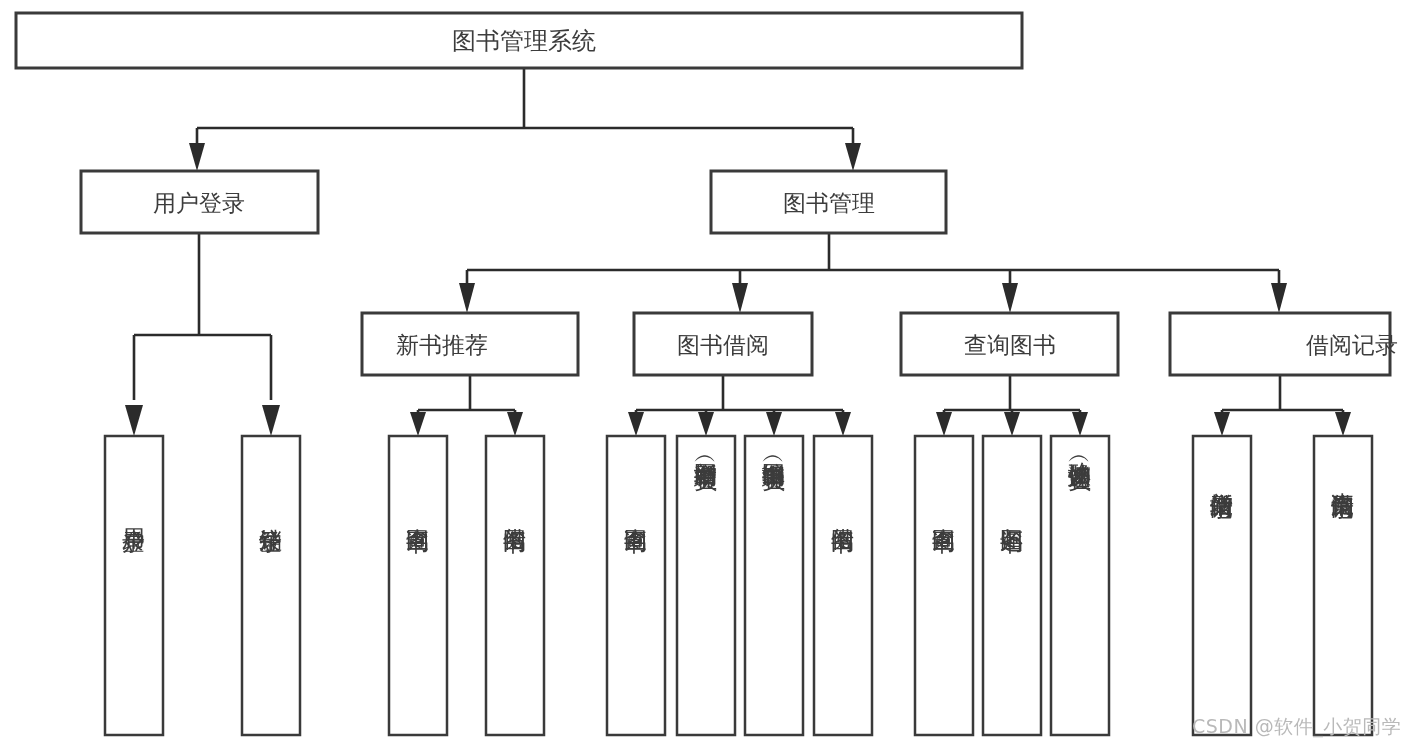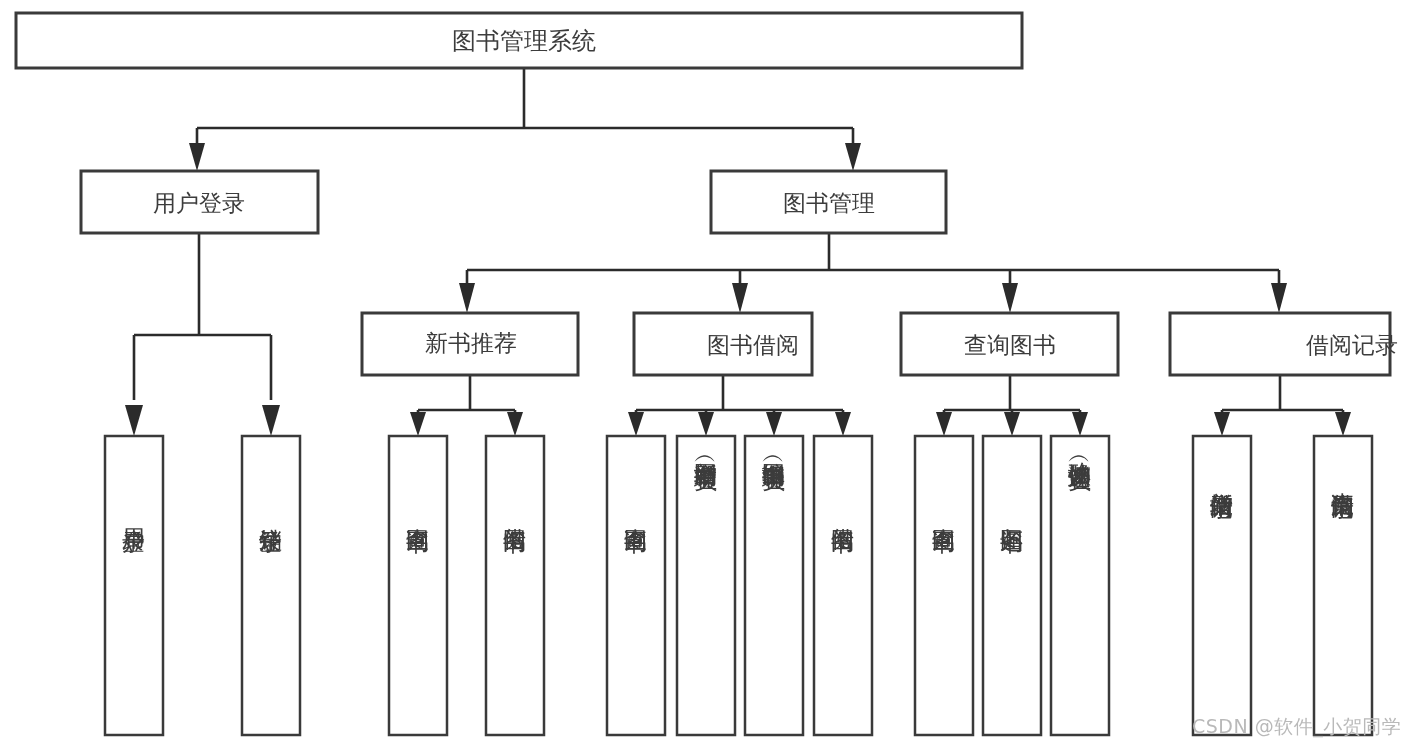--- a/index.html
+++ b/index.html
@@ -191,22 +191,22 @@
 
     <rect class="node-box-thin" x="1193" y="436" width="58" height="299"></rect>
     <rect class="node-box-thin" x="1314" y="436" width="58" height="299"></rect>
   </svg>
 
   <div class="node-label label-title" style="left:524px; top:41px;">图书管理系统</div>
 
   <div class="node-label label-h" style="left:199px; top:203px;">用户登录</div>
   <div class="node-label label-h" style="left:829px; top:203px;">图书管理</div>
 
-  <div class="node-label label-h" style="left:471px; top:345px;font-family:Liberation Mono, monospace;">新书推荐</div>
-  <div class="node-label label-h" style="left:723px; top:345px;margin-left:30px;">图书借阅</div>
+  <div class="node-label label-h" style="left:442px; top:345px;">新书推荐</div>
+  <div class="node-label label-h" style="left:723px; top:345px;">图书借阅</div>
   <div class="node-label label-h" style="left:1010px; top:345px;">查询图书</div>
   <div class="node-label label-v" style="left:1352px; top:345px; writing-mode:horizontal-tb; transform:translate(-50%,-50%); letter-spacing:0;">借阅记录</div>
 
   <div class="node-label label-v" style="left:134px; top:510px;">用户登录</div>
   <div class="node-label label-v" style="left:271px; top:510px;">注销登录</div>
 
   <div class="node-label label-v" style="left:418px; top:510px;">查询图书</div>
   <div class="node-label label-v" style="left:515px; top:510px;">借阅图书</div>
 
   <div class="node-label label-v" style="left:636px; top:510px;">查询图书</div>

